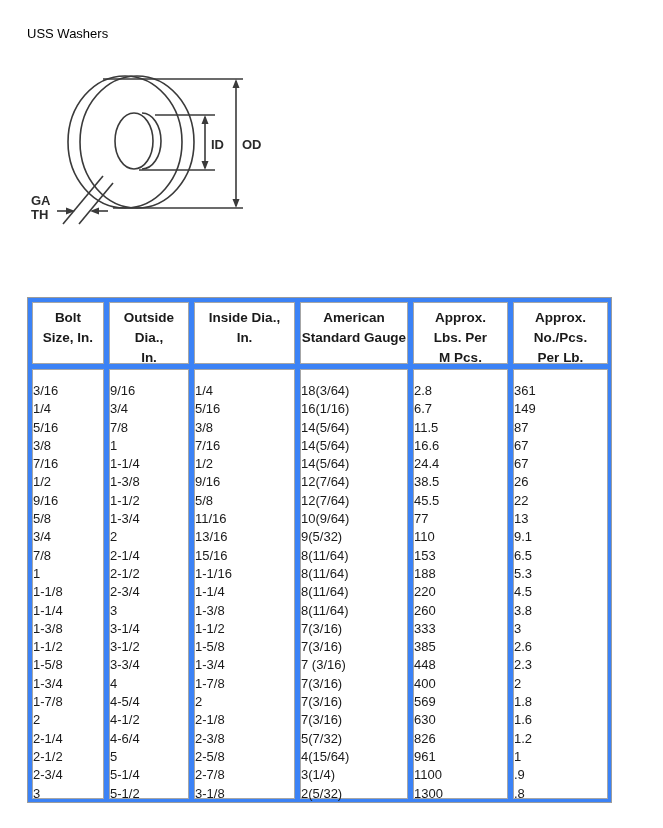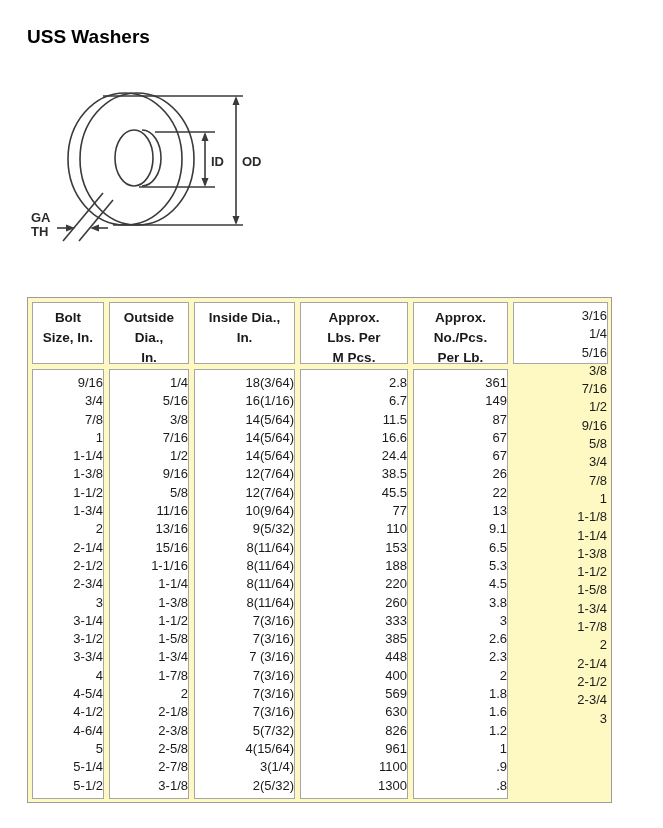--- a/index.html
+++ b/index.html
@@ -12,59 +12,59 @@
     position: relative;
     width: 663px;
     height: 828px;
     background: #ffffff;
     overflow: hidden;
   }
   .page-title {
     position: absolute;
     left: 27px;
     top: 26px;
-    font-size: 19px;
-    font-weight: bold;
+    font-size: 13px;
+    font-weight: normal;
     color: #000000;
   }
   .diagram-wrap {
     position: absolute;
     left: 15px;
-    top: 88px;
+    top: 71px;
     width: 260px;
     height: 162px;
   }
   
   .washer-table {
     position: absolute;
     left: 27px;
     top: 297px;
     display: grid;
     grid-template-columns: 72px 80px 101px 108px 95px 95px;
     grid-template-rows: 62px 430px;
     gap: 5px;
     border: 1px solid #9c9c9c;
     padding: 4px 3px 3px 4px;
-    background: #fef9c3;
+    background: #3b82f6;
   }
   .washer-table .th {
     border: 1px solid #a6a6a6;
     text-align: center;
     font-weight: bold;
     font-size: 13.5px;
     line-height: 20px;
     padding-top: 5px;
     background: #ffffff;
   }
   .washer-table .td {
     border: 1px solid #a6a6a6;
-    text-align: right;
+    text-align: left;
     font-size: 13px;
     line-height: 18.3px;
-    padding-top: 4px;
+    padding-top: 12px;
     background: #ffffff;
   }
   svg text {
     font-family: "Liberation Sans", "DejaVu Sans", sans-serif;
     font-weight: bold;
     font-size: 13px;
     fill: #2b2b2b;
   }
 </style>
 </head>
@@ -124,20 +124,24 @@
         <div>Size, In.</div>
       </div>
       <div class="th">
         <div>Outside</div>
         <div>Dia.,</div>
         <div>In.</div>
       </div>
       <div class="th">
         <div>Inside Dia.,</div>
         <div>In.</div>
+      </div>
+      <div class="th">
+        <div>American</div>
+        <div>Standard Gauge</div>
       </div>
       <div class="th">
         <div>Approx.</div>
         <div>Lbs. Per</div>
         <div>M Pcs.</div>
       </div>
       <div class="th">
         <div>Approx.</div>
         <div>No./Pcs.</div>
         <div>Per Lb.</div>

